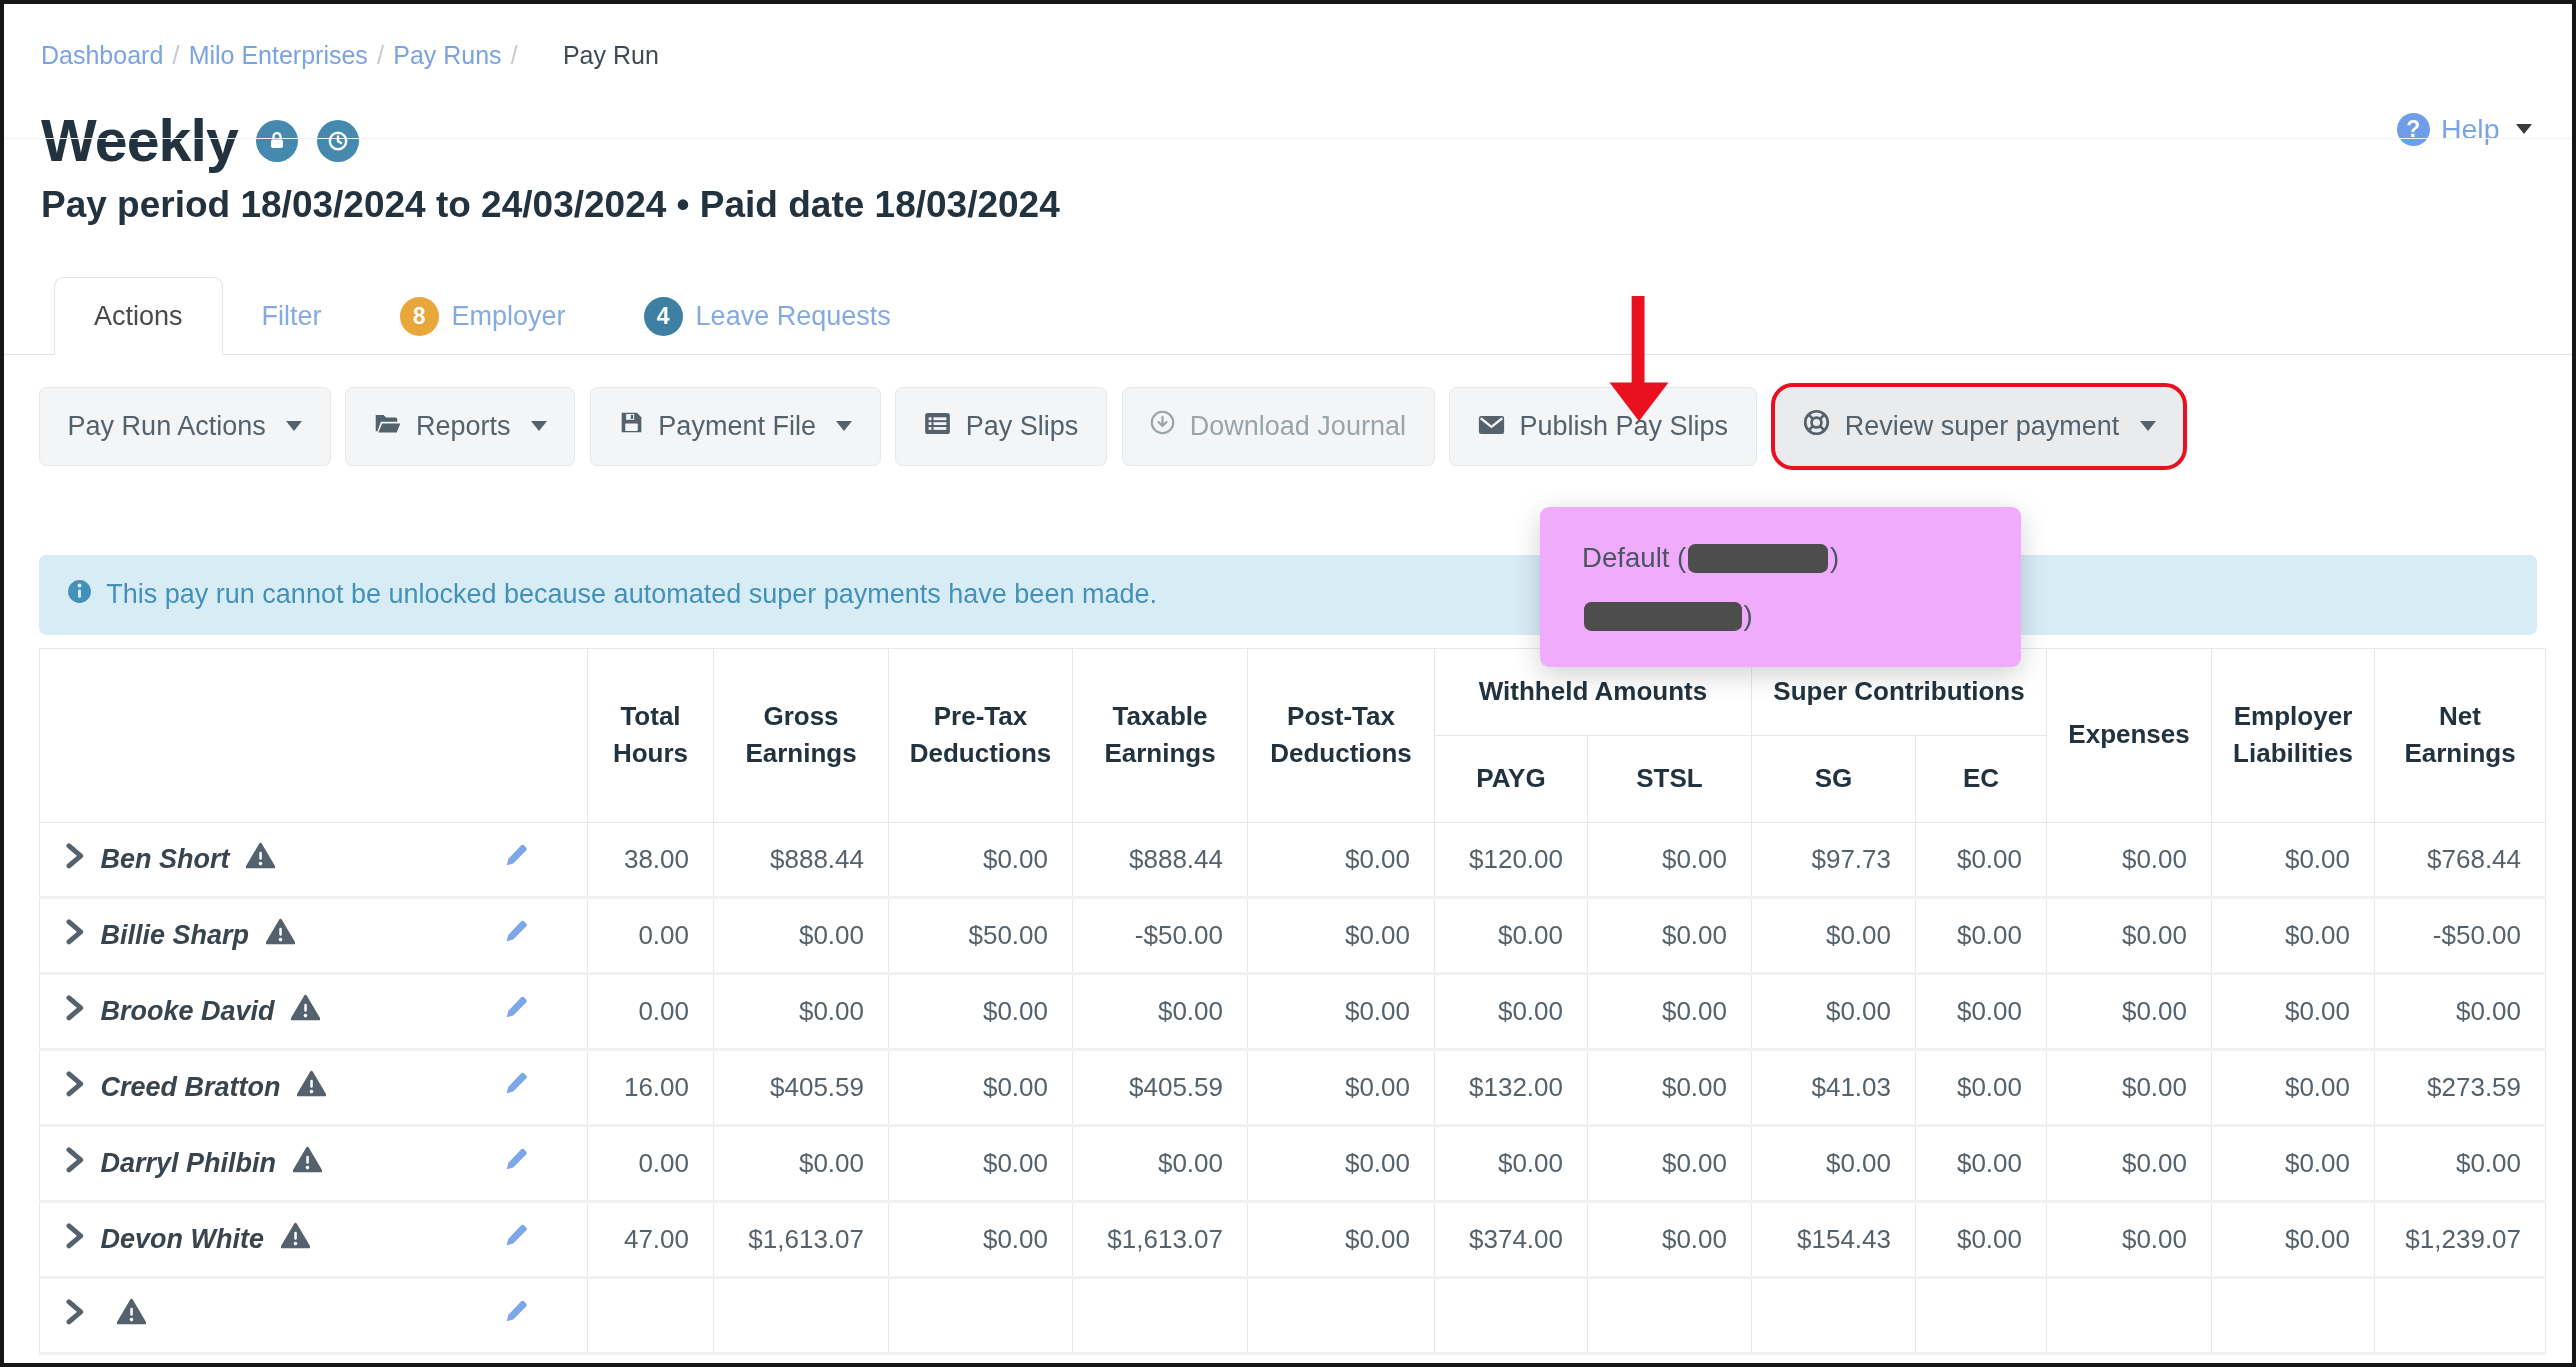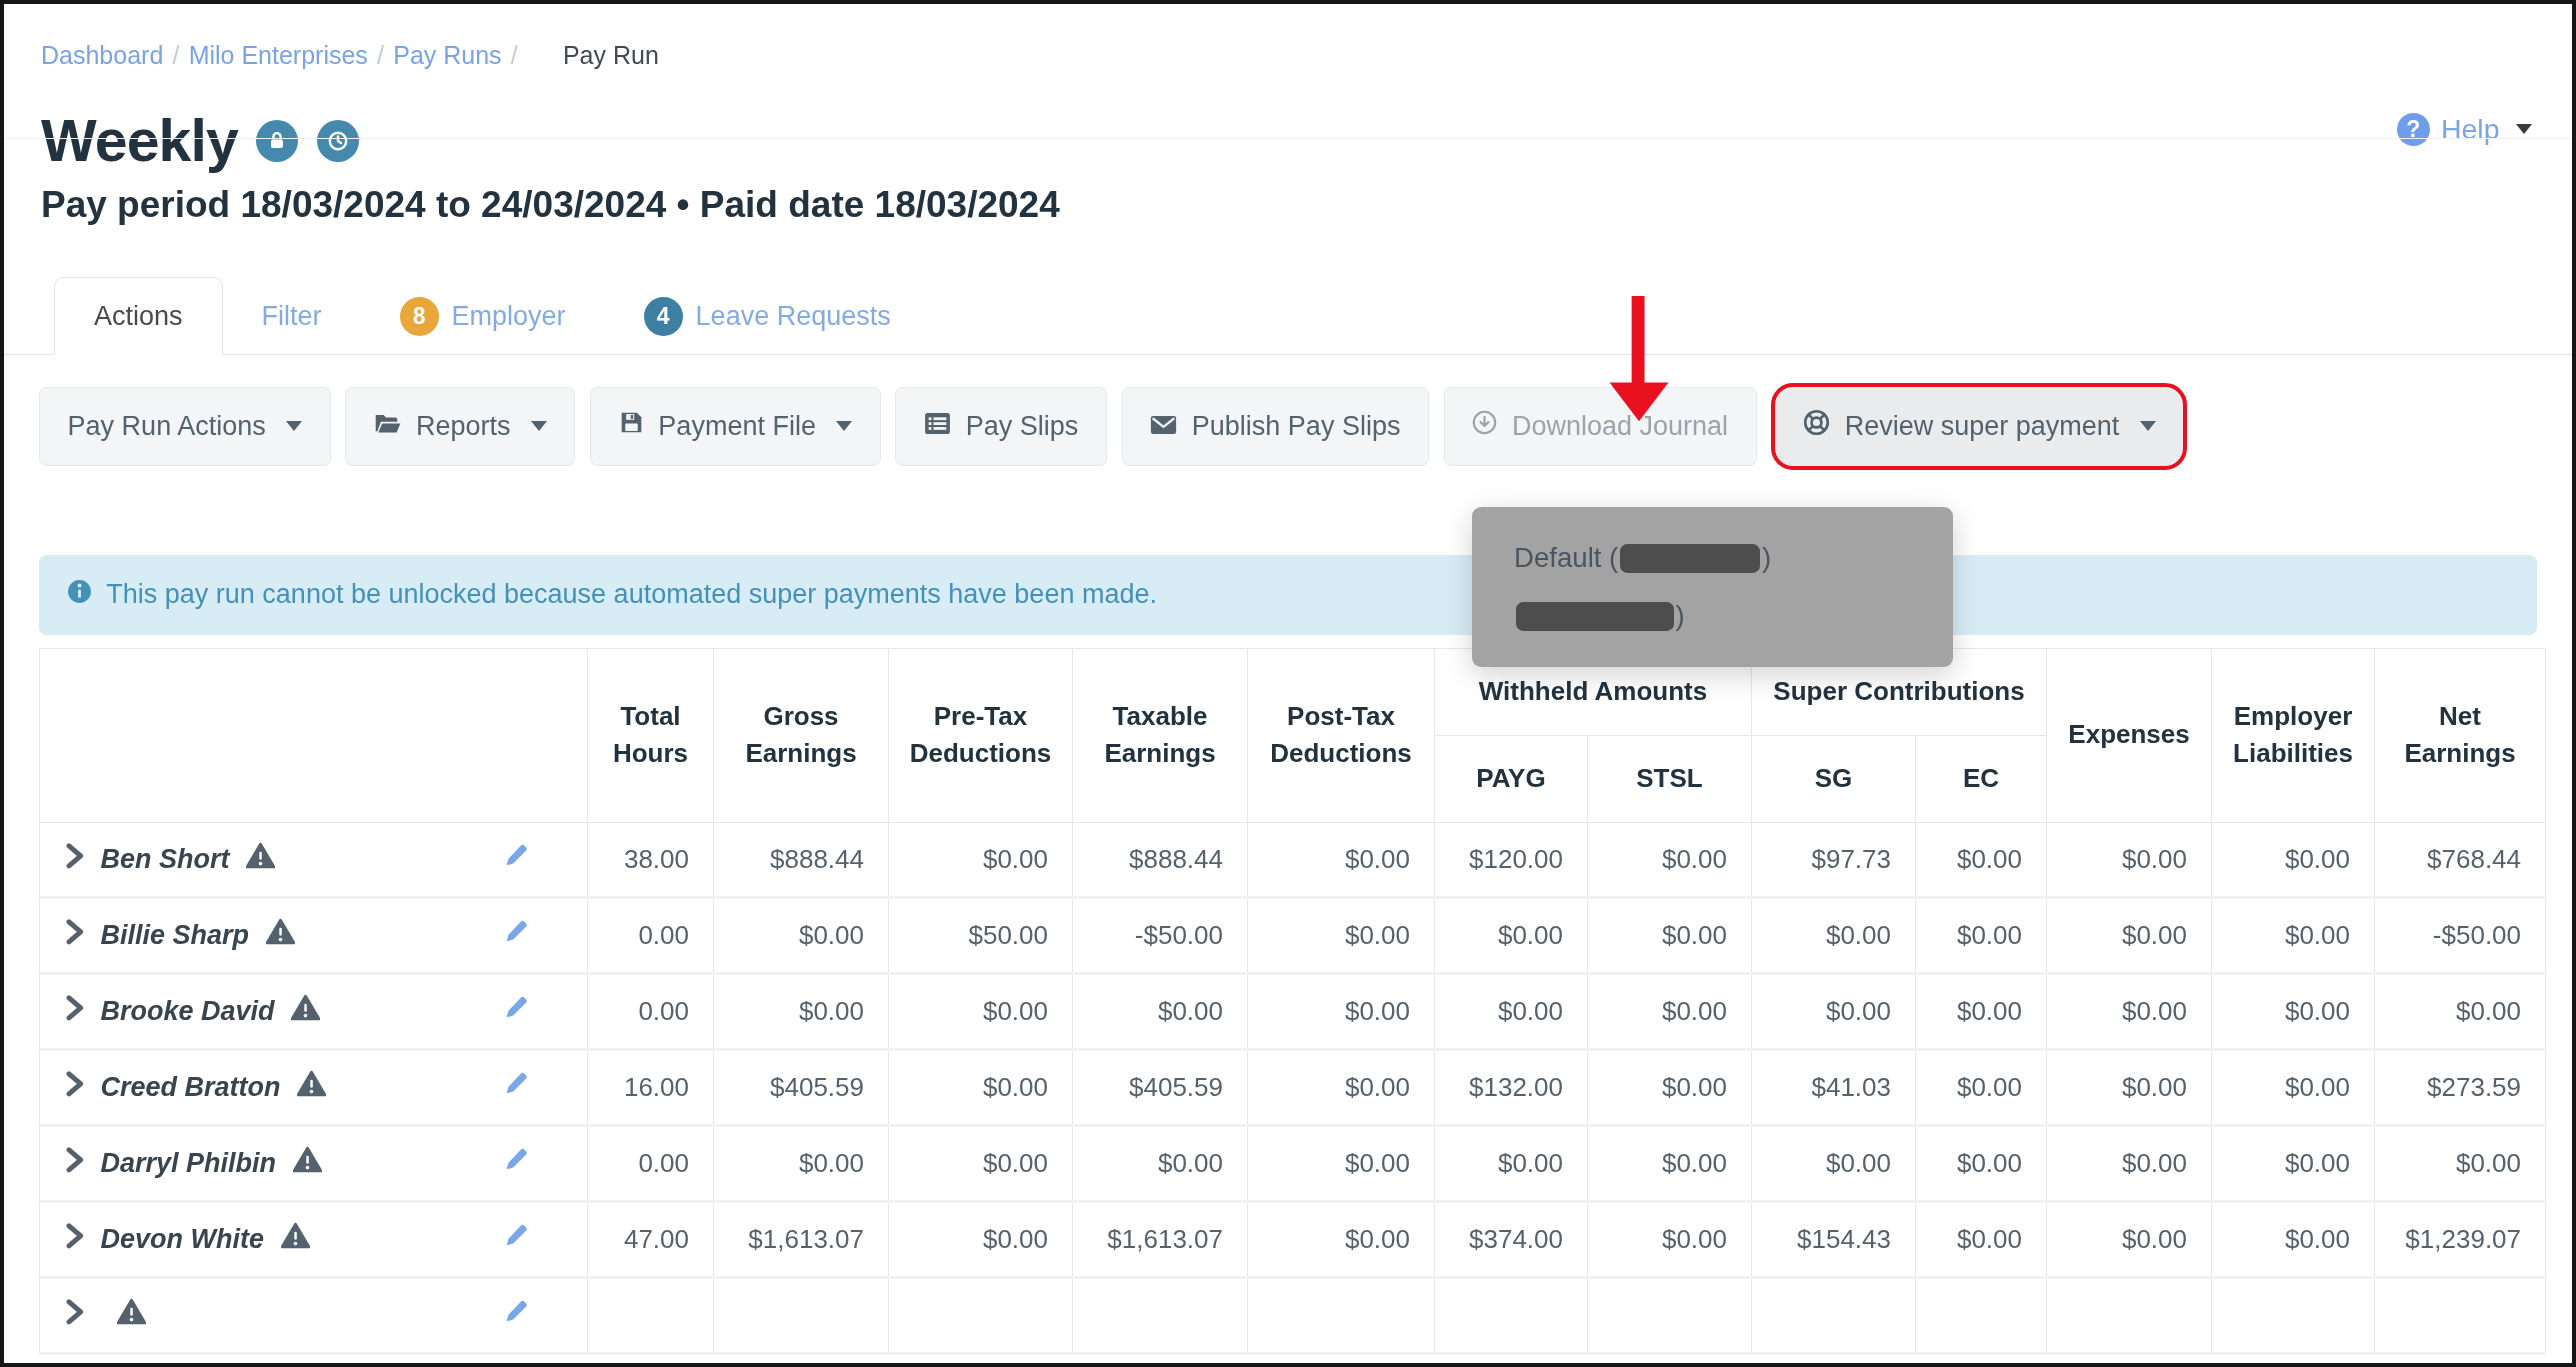--- a/index.html
+++ b/index.html
@@ -33,21 +33,21 @@
   
   .toolbar{margin:27.6px 37px 0 35px;display:flex;align-items:center;gap:14.7px;position:relative;}
   .btn{display:flex;align-items:center;gap:14.7px;height:77px;padding:0 27.6px;background:#f3f5f6;border:0.9px solid #e5e8ea;
        border-radius:7.3px;font-size:27px;color:#54626e;cursor:pointer;white-space:nowrap;}
   .btn .caret{border-top-color:#54626e;}
   .btn.disabled{color:#9aa4ab;cursor:default;}
   .btn.highlight{border:4.6px solid #e9111f;border-radius:22px;background:#e9ebec;height:79px;}
   
   .red-arrow{position:absolute;left:1600px;top:292px;z-index:9;}
   
-  .dropdown{position:absolute;left:1468px;top:503px;width:481px;background:#a3a3a3;border-radius:9.2px;
+  .dropdown{position:absolute;left:1536px;top:503px;width:481px;background:#f0abfc;border-radius:9.2px;
             box-shadow:0 7.3px 27.6px rgba(0,0,0,.18);padding:22px 0;z-index:8;}
   .dropdown-item{display:flex;align-items:center;padding:13px 18.4px 13px 42px;font-size:27.6px;color:#4a5560;cursor:pointer;}
   .redact{display:inline-block;height:29px;border-radius:7.3px;background:#4d4d4d;margin:0 1.8px;}
   .redact.w1{width:140px;}
   .redact.w2{width:158px;}
   
   .banner{margin:85px 35px 0 35px;background:#d8ecf6;border-radius:7.3px;padding:24px 27.6px;font-size:27px;color:#4491b8;
           display:flex;align-items:center;gap:14.7px;}
   
   .count{margin:22px 0 0 35px;font-size:26px;color:#3c4854;}
@@ -145,33 +145,33 @@
             <rect x="1" y="1" width="28" height="24" rx="3" fill="currentColor"></rect>
             <rect x="5" y="6" width="3.2" height="3.2" fill="#f3f5f6"></rect>
             <rect x="10.5" y="6" width="14.5" height="3.2" fill="#f3f5f6"></rect>
             <rect x="5" y="11.5" width="3.2" height="3.2" fill="#f3f5f6"></rect>
             <rect x="10.5" y="11.5" width="14.5" height="3.2" fill="#f3f5f6"></rect>
             <rect x="5" y="17" width="3.2" height="3.2" fill="#f3f5f6"></rect>
             <rect x="10.5" y="17" width="14.5" height="3.2" fill="#f3f5f6"></rect>
           </svg></span>
       <span>Pay Slips</span>
     </div>
+    <div class="btn disabled">
+      <span><svg viewBox="0 0 28 28" width="25" height="25">
+            <circle cx="14" cy="14" r="12" fill="none" stroke="currentColor" stroke-width="2.4"></circle>
+            <path d="M14 7.5 V17.5 M9.5 13.5 L14 18 L18.5 13.5" stroke="currentColor" stroke-width="2.4" fill="none" stroke-linecap="round" stroke-linejoin="round"></path>
+          </svg></span>
+      <span>Download Journal</span>
+    </div>
     <div class="btn">
       <span><svg viewBox="0 0 30 22" width="27" height="20">
             <rect x="1" y="1" width="28" height="20" rx="2.5" fill="currentColor"></rect>
             <path d="M3 3.5 L15 13 L27 3.5" fill="none" stroke="#f3f5f6" stroke-width="2.6"></path>
           </svg></span>
       <span>Publish Pay Slips</span>
-    </div>
-    <div class="btn disabled">
-      <span><svg viewBox="0 0 28 28" width="25" height="25">
-            <circle cx="14" cy="14" r="12" fill="none" stroke="currentColor" stroke-width="2.4"></circle>
-            <path d="M14 7.5 V17.5 M9.5 13.5 L14 18 L18.5 13.5" stroke="currentColor" stroke-width="2.4" fill="none" stroke-linecap="round" stroke-linejoin="round"></path>
-          </svg></span>
-      <span>Download Journal</span>
     </div>
     <div class="btn highlight">
       <span><svg viewBox="0 0 30 30" width="27" height="27">
             <circle cx="15" cy="15" r="12.5" fill="none" stroke="currentColor" stroke-width="3"></circle>
             <circle cx="15" cy="15" r="5.5" fill="none" stroke="currentColor" stroke-width="3"></circle>
             <path d="M6.3 6.3 L11 11 M23.7 6.3 L19 11 M6.3 23.7 L11 19 M23.7 23.7 L19 19" stroke="currentColor" stroke-width="3"></path>
           </svg></span>
       <span>Review super payment</span>
         <span class="caret"></span>
     </div>

